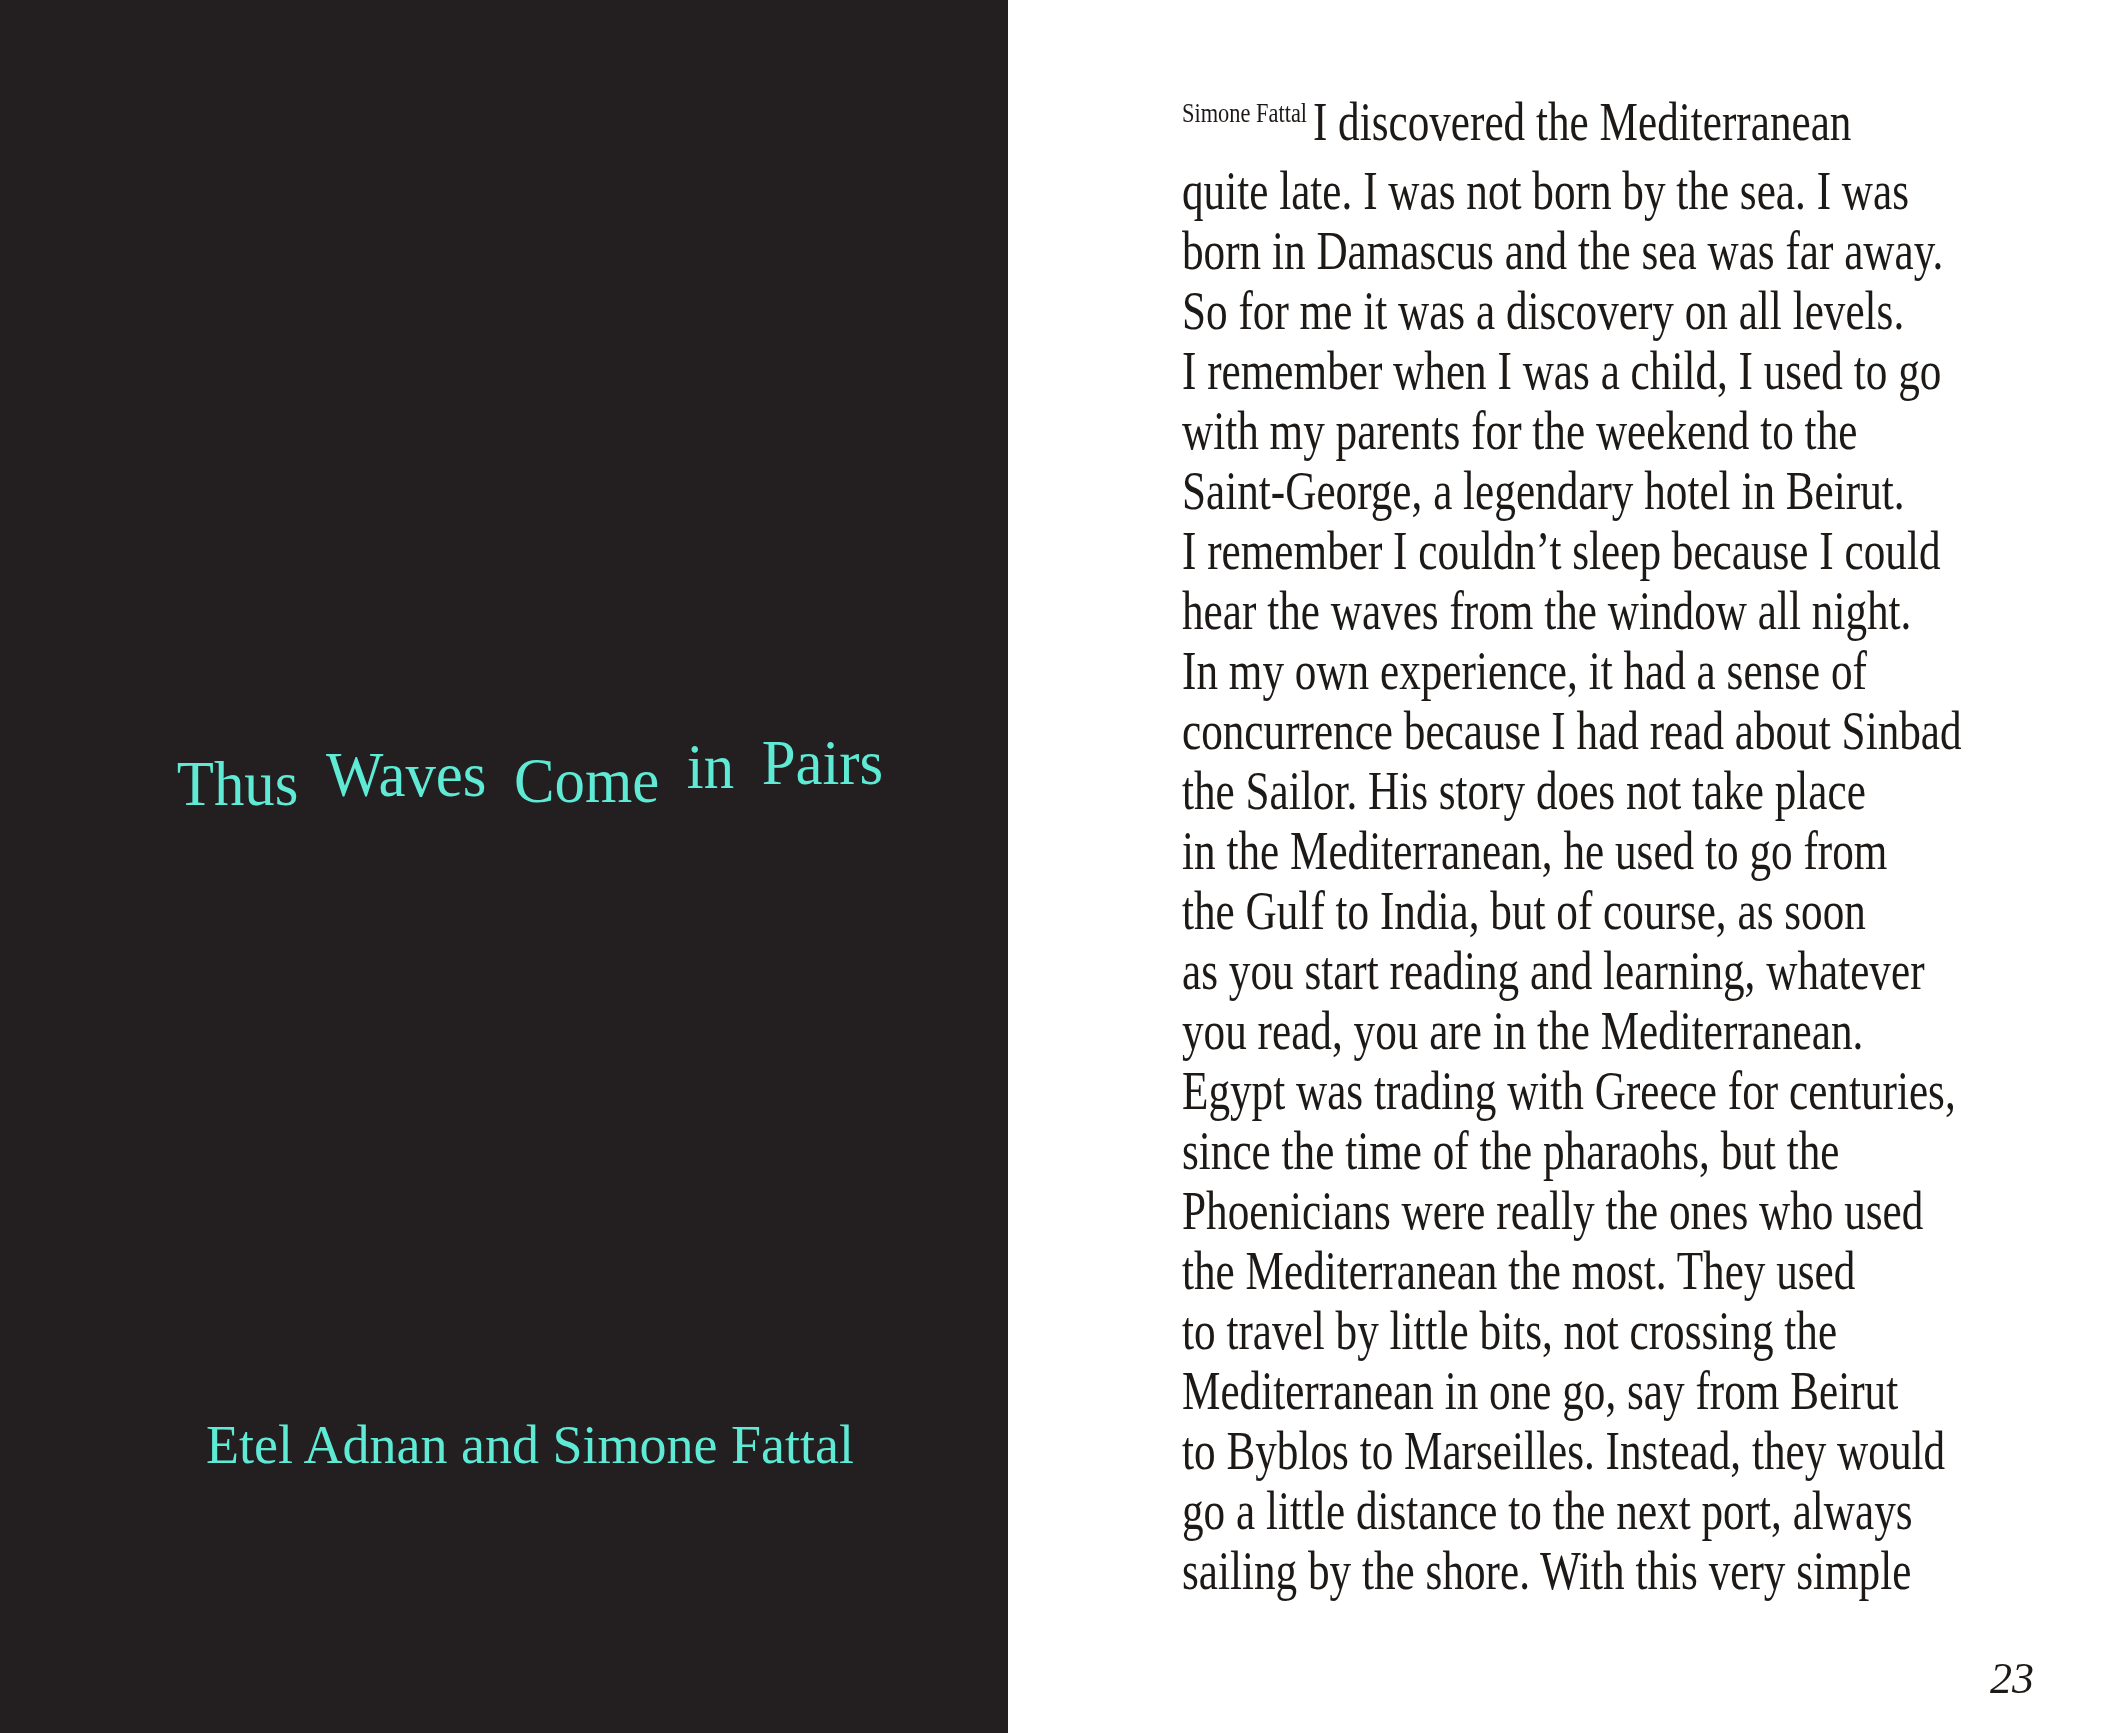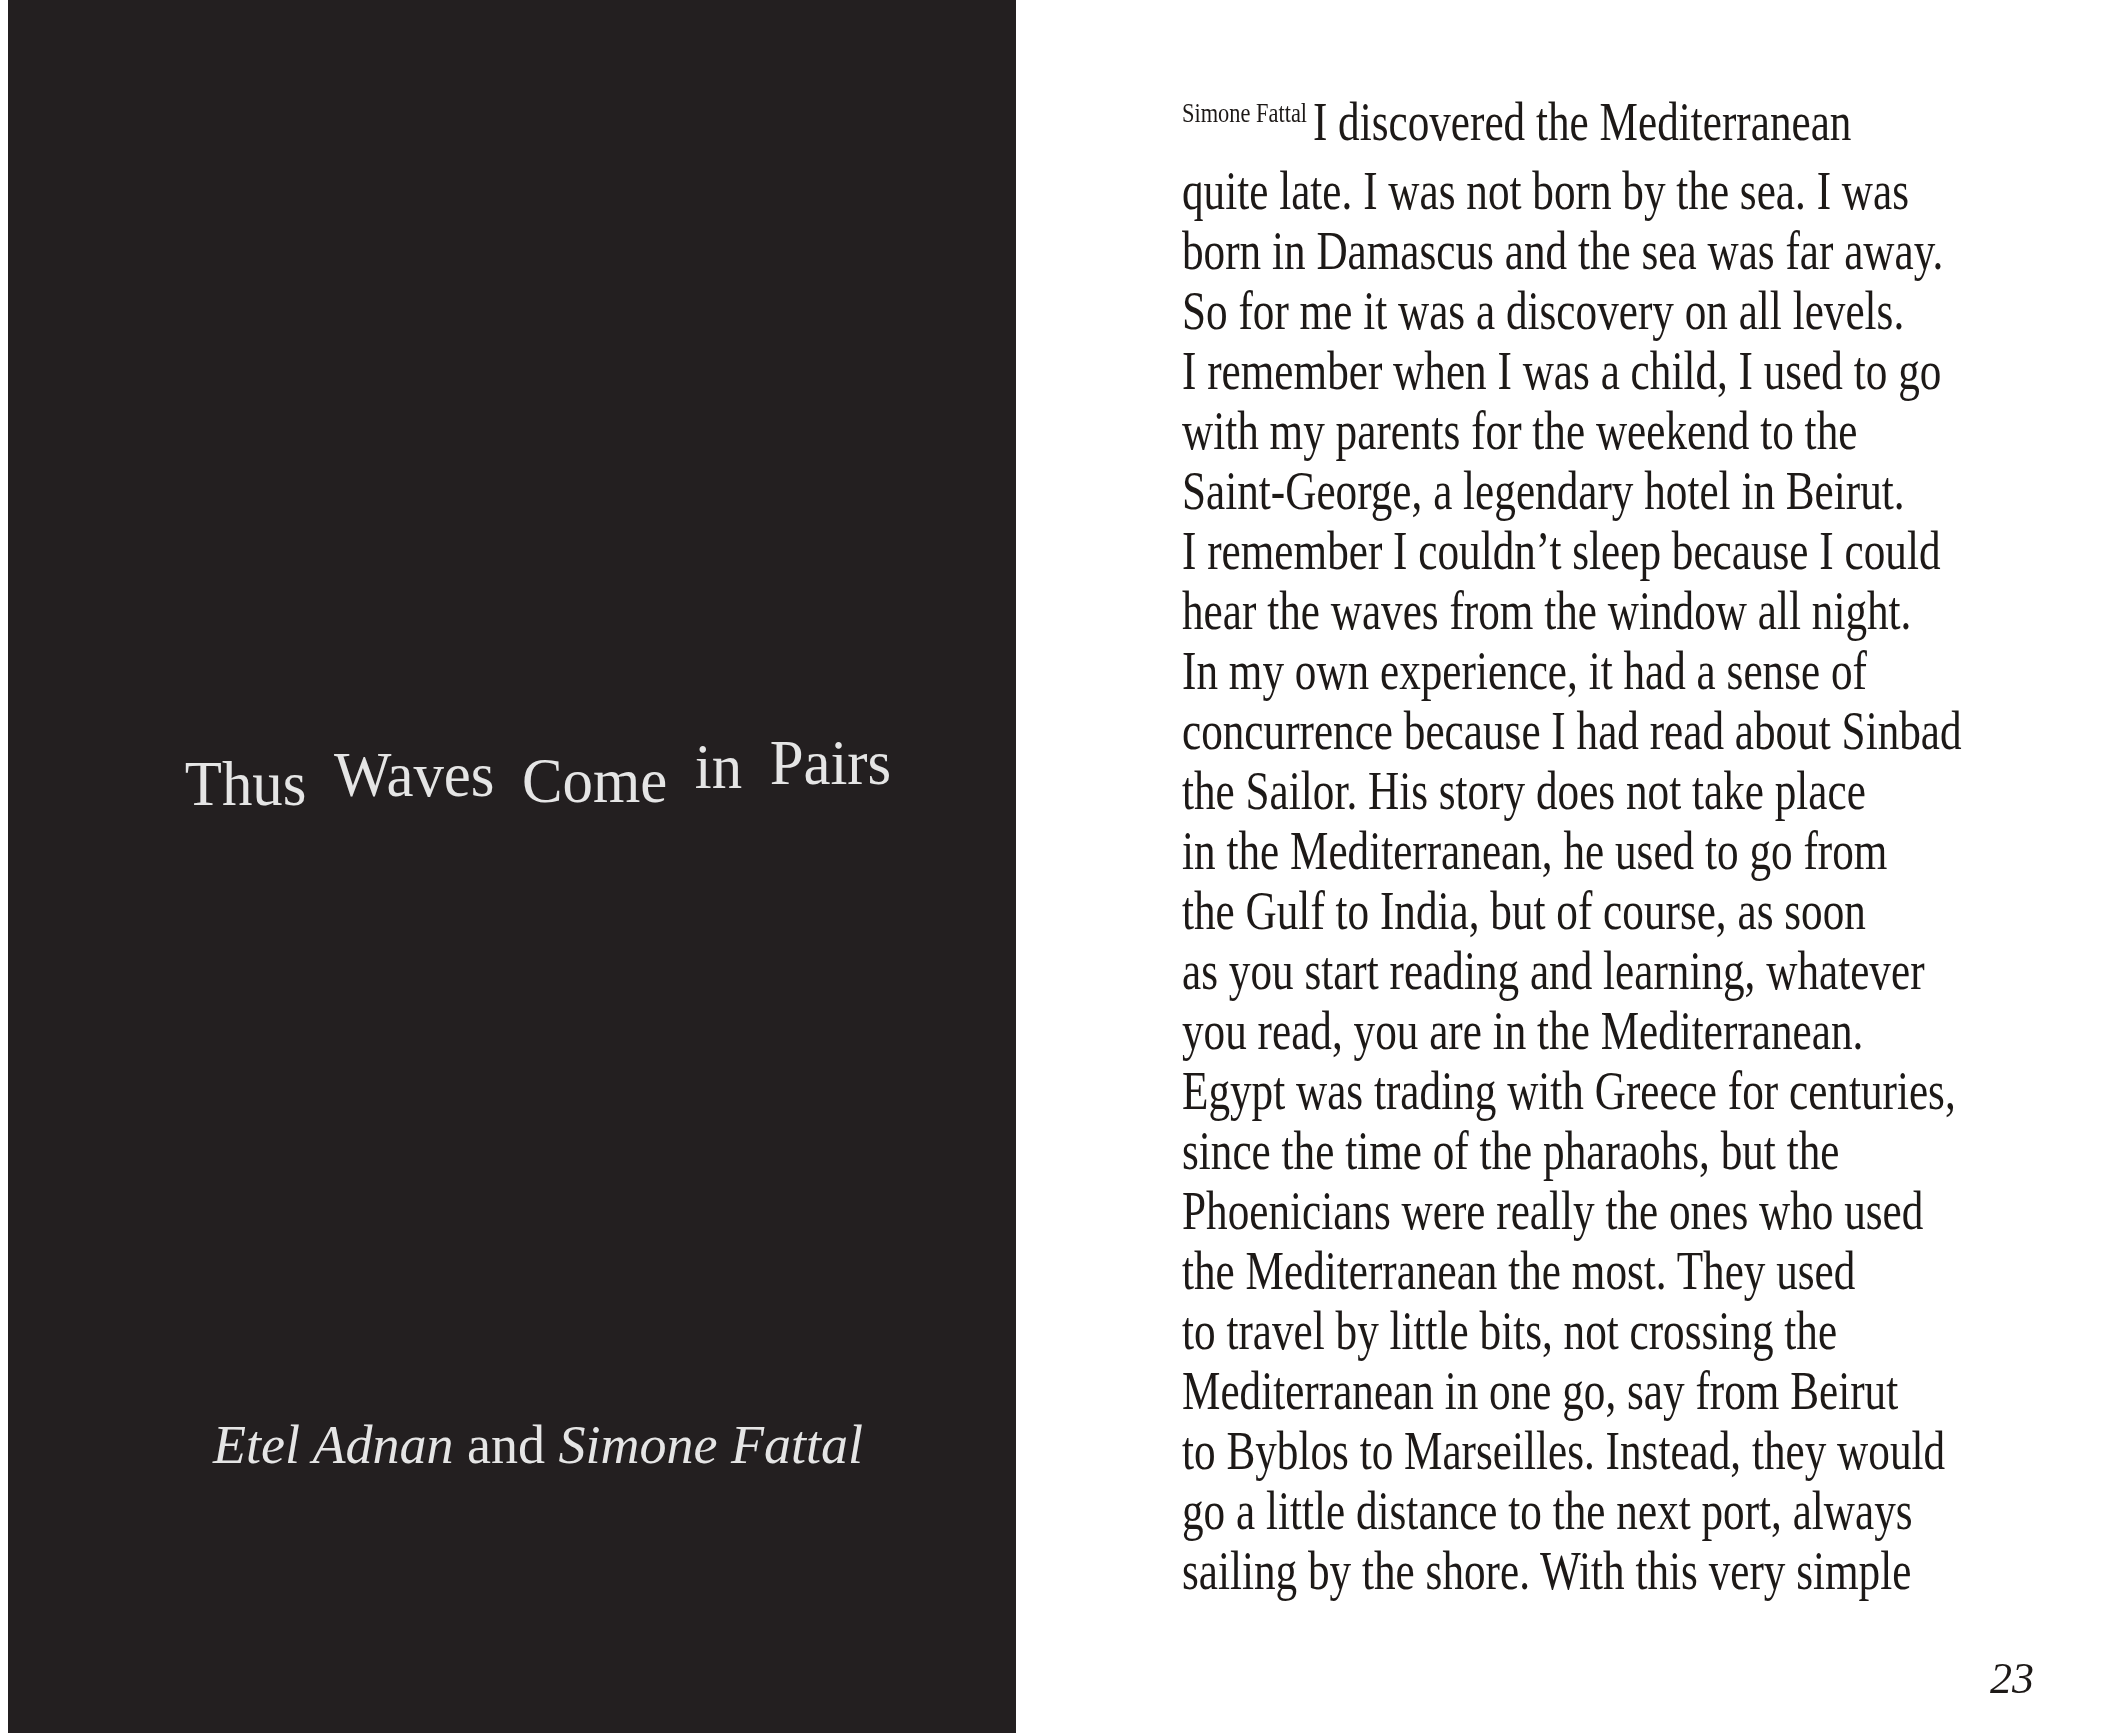--- a/index.html
+++ b/index.html
@@ -3,21 +3,21 @@
 <meta charset="utf-8">
 <style>
   html,body{margin:0;padding:0;}
   body{
     width:2119px;height:1734px;
     background:#ffffff;
     font-family:"Liberation Serif", serif;
     overflow:hidden;position:relative;
   }
   .page{position:absolute;top:0;height:1734px;}
-  #left-page{left:8px;width:1008px;background:#231f20;color:#e5e5e5;}
+  #left-page{left:0;width:1008px;background:#231f20;color:#5eead4;}
   #right-page{left:1060px;width:924px;background:#ffffff;color:#1d1917;margin-top:40px;}
 
   
   .title-row{
     position:absolute;top:747px;left:0;width:1060px;
     text-align:center;white-space:nowrap;
     font-size:64px;line-height:73px;
     transform:scaleX(0.95);transform-origin:50% 50%;
   }
   .title-row span{display:inline-block;margin:0 6.5px;}
@@ -25,21 +25,21 @@
   .tw1{transform:translateY(-9px);}
   .tw2{transform:translateY(-3.3px);}
   .tw3{transform:translateY(-17px);}
   .tw4{transform:translateY(-21px);}
 
   
   .subtitle{
     position:absolute;top:1410px;left:0;width:1060px;
     text-align:center;font-size:54px;line-height:70px;
   }
-  .subtitle .it{font-style:italic;text-align:center;}
+  .subtitle .it{text-align:center;}
 
   
   .body-text{
     position:absolute;left:122px;top:52px;
     font-size:54px;line-height:60px;
     letter-spacing:0;
   }
   .body-text .line{
     white-space:nowrap;
     transform:scaleX(0.8);transform-origin:0 50%;

